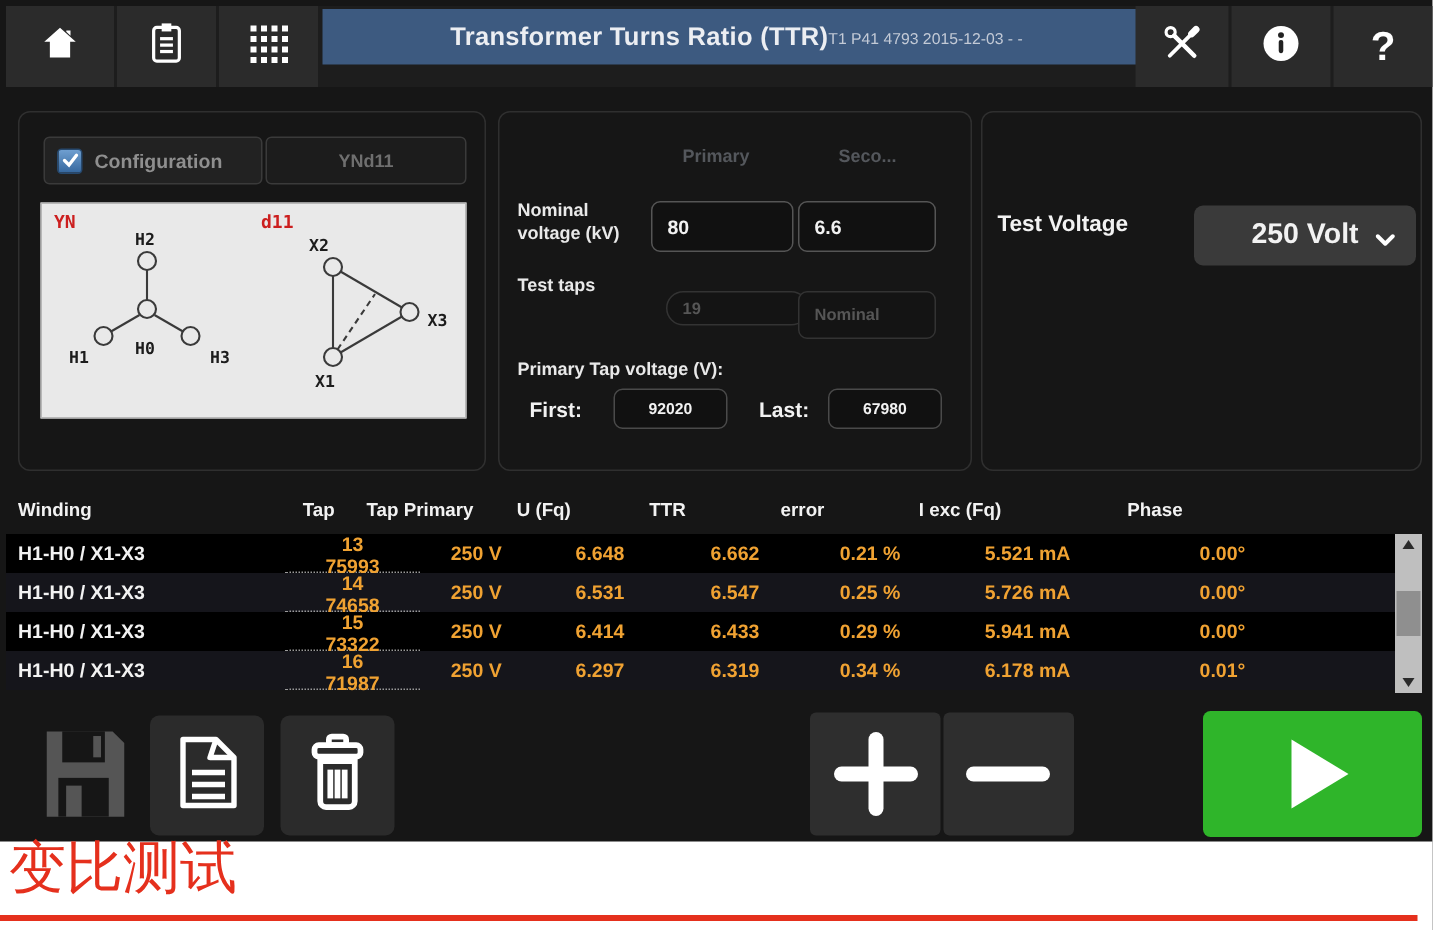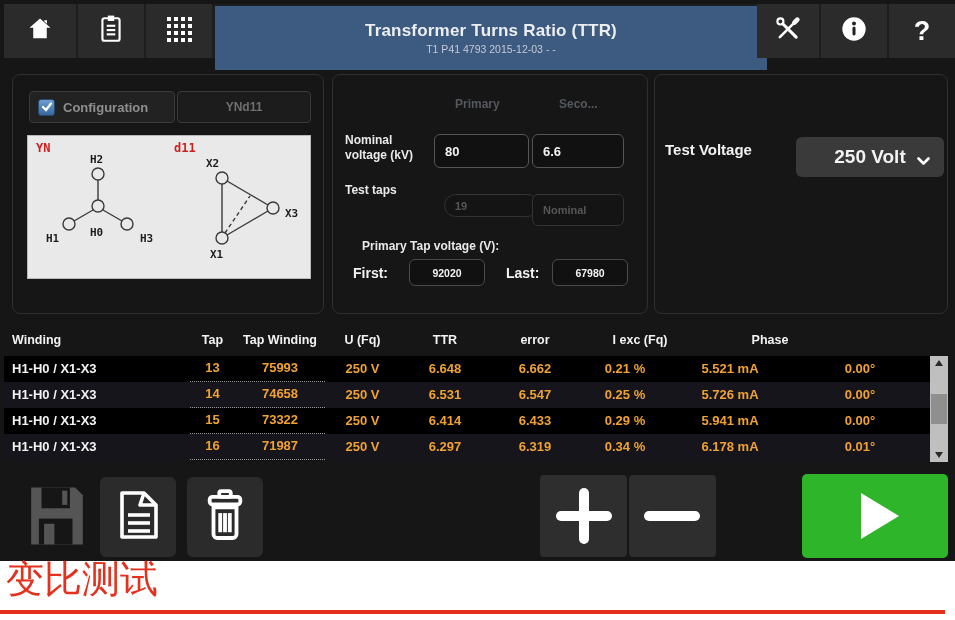--- a/index.html
+++ b/index.html
@@ -3,21 +3,21 @@
 <meta charset="utf-8">
 <style>
   * { margin:0; padding:0; box-sizing:border-box; }
   body { font-family:"Liberation Sans", sans-serif; background:#fff; }
   .page { position:relative; width:955px; height:620px; background:#fff; overflow:hidden; }
   .shot { position:absolute; left:0; top:0; width:955px; height:561px; background:#161616; }
 
   
   .hdr { position:absolute; left:4px; top:4px; width:951px; height:54px; background:#1d1d1d; }
   .tile { position:absolute; top:0; height:54px; background:#2b2b2b; display:flex; align-items:center; justify-content:center; }
-  .title-block { position:absolute; left:211px; top:2px; width:552px; height:64px; background:#3d5a80; display:flex; flex-direction:column; align-items:center; justify-content:center; }
+  .title-block { position:absolute; left:211px; top:2px; width:552px; height:37px; background:#3d5a80; display:flex; flex-direction:row; align-items:center; justify-content:center; }
   .title { color:#eceef2; font-size:17px; font-weight:bold; letter-spacing:.2px; }
   .subtitle { color:#c3cad6; font-size:10.5px; margin-top:2px; }
   .help-glyph { color:#fff; font-size:27px; font-weight:bold; font-family:"Liberation Sans",sans-serif; }
 
   
   .panel { position:absolute; top:74px; height:240px; border:1px solid #2f2f2f; border-radius:8px; }
   .p-left { left:12px; width:312px; }
   .p-mid { left:332px; width:316px; }
   .p-right { left:654px; width:294px; }
 
@@ -40,21 +40,21 @@
   .dd-chevron { position:absolute; right:14px; top:15px; }
 
   
   .thead { position:absolute; left:4px; top:324px; width:926px; height:32px; display:flex; align-items:center; }
   .trow { position:absolute; left:4px; width:926px; height:26px; display:flex; align-items:center; }
   .hc, .dc { font-weight:bold; font-size:12.5px; color:#f2f2f2; text-align:center; line-height:1.12; }
   .dc { font-size:13px; }
   .c0 { width:186px; text-align:left; padding-left:8px; }
   .c1 { width:45px; } .c2 { width:90px; } .c3 { width:75px; } .c4 { width:90px; }
   .c5 { width:90px; } .c6 { width:90px; } .c7 { width:120px; } .c8 { width:140px; }
-  .tapgroup { display:flex; border-bottom:1px dotted #9a9a9a; height:100%; align-items:center; }
+  .tapgroup { display:flex; border-bottom:1px dotted #9a9a9a; height:100%; align-items:center;flex-direction:column; }
   .amber { color:#f0a232; }
   .rowA { background:#000; } .rowB { background:#15151b; }
 
   .scrollbar { position:absolute; left:930px; top:356px; width:18px; height:106px; background:#bfbfbf; }
   .sb-arrow { position:absolute; left:5px; width:0; height:0; }
   .sb-up { top:4px; border-left:4px solid transparent; border-right:4px solid transparent; border-bottom:6px solid #2a2a2a; }
   .sb-down { bottom:4px; border-left:4px solid transparent; border-right:4px solid transparent; border-top:6px solid #2a2a2a; }
   .sb-thumb { position:absolute; left:1px; top:38px; width:16px; height:30px; background:#8f8f8f; }
 
   
@@ -200,21 +200,21 @@
       <div class="dim-tab" style="left:226px; top:22px;">Seco...</div>
 
       <div class="lbl" style="left:12px; top:58px; width:86px;">Nominal voltage (kV)</div>
       <div class="field" style="left:101px; top:59px; width:95px; height:34px;">80</div>
       <div class="field" style="left:199px; top:59px; width:92px; height:34px;">6.6</div>
 
       <div class="lbl" style="left:12px; top:108px;">Test taps</div>
       <div class="field dim" style="left:111px; top:119px; width:95px; height:23px;border-radius:16px;">19</div>
       <div class="field dim" style="left:199px; top:119px; width:92px; height:32px;">Nominal</div>
 
-      <div class="lbl" style="left:29px; top:164px;">Primary Tap voltage (V):</div>
+      <div class="lbl" style="left:12px; top:164px;">Primary Tap voltage (V):</div>
       <div class="biglbl" style="left:20px; top:190px;">First:</div>
       <div class="field small" style="left:76px; top:184px; width:76px; height:27px;">92020</div>
       <div class="biglbl" style="left:173px; top:190px;">Last:</div>
       <div class="field small" style="left:219px; top:184px; width:76px; height:27px;">67980</div>
     </div>
 
     <div class="panel p-right">
       <div class="tv-label">Test Voltage</div>
       <div class="dropdown">
         <span class="dd-value">250 Volt</span>
@@ -222,21 +222,21 @@
           <svg width="13" height="9" viewBox="0 0 13 9">
               <polyline points="1.5,1.5 6.5,6.5 11.5,1.5" fill="none" stroke="#fff" stroke-width="2.6" stroke-linecap="round" stroke-linejoin="round"></polyline>
             </svg>
         </span>
       </div>
     </div>
 
     <div class="thead">
       <div class="hc c0">Winding</div>
       <div class="hc c1">Tap</div>
-      <div class="hc c2">Tap Winding</div>
+      <div class="hc c2">Tap Primary</div>
       <div class="hc c3">U (Fq)</div>
       <div class="hc c4">TTR</div>
       <div class="hc c6">error</div>
       <div class="hc c7">I exc (Fq)</div>
       <div class="hc c8">Phase</div>
     </div>
 
     <div class="trow rowA" style="top:356px;">
       <div class="dc c0">H1-H0 / X1-X3</div>
       <div class="tapgroup">

